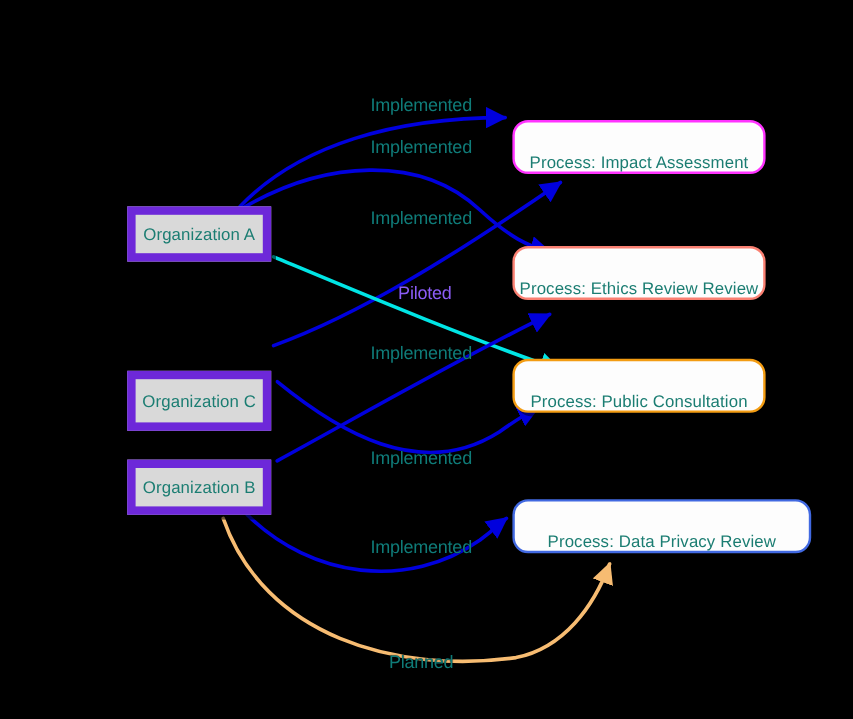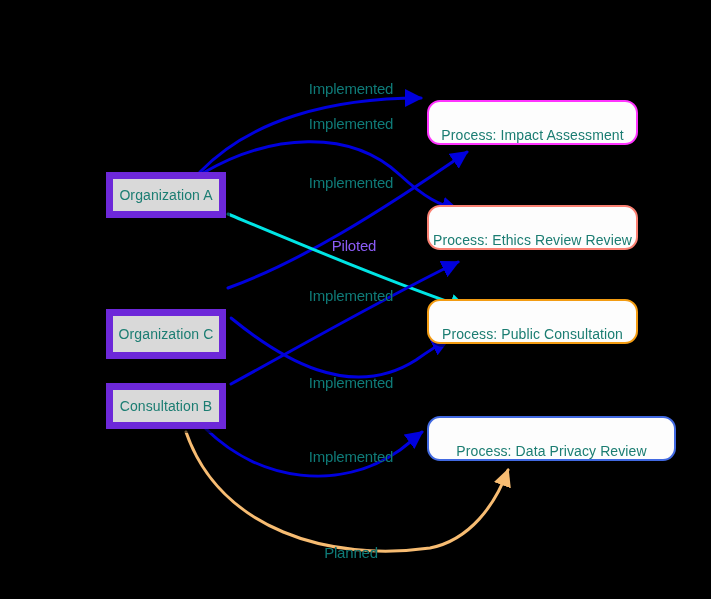--- a/index.html
+++ b/index.html
@@ -96,21 +96,21 @@
   </svg>
 
   <div id="org-layer">
       <div class="org-node" style="left: 106px; top: 172px; width: 120px; height: 46px;">
         <span class="org-label">Organization A</span>
       </div>
       <div class="org-node" style="left: 106px; top: 277px; width: 120px; height: 50px; margin-top: 32px;">
         <span class="org-label">Organization C</span>
       </div>
       <div class="org-node" style="left: 106px; top: 383px; width: 120px; height: 46px;">
-        <span class="org-label">Consultation B</span>
+        <span class="org-label">Organization B</span>
       </div>
     </div>
   <div id="proc-layer">
       <div class="proc-node" style="left: 427px; top: 100px; width: 211px; height: 45px; border-color: rgb(255, 51, 255);">
         <span class="proc-label">Process: Impact Assessment</span>
       </div>
       <div class="proc-node" style="left: 427px; top: 205px; width: 211px; height: 45px; border-color: rgb(250, 128, 114);">
         <span class="proc-label">Process: Ethics Review Review</span>
       </div>
       <div class="proc-node" style="left: 427px; top: 299px; width: 211px; height: 45px; border-color: rgb(243, 156, 18);">

